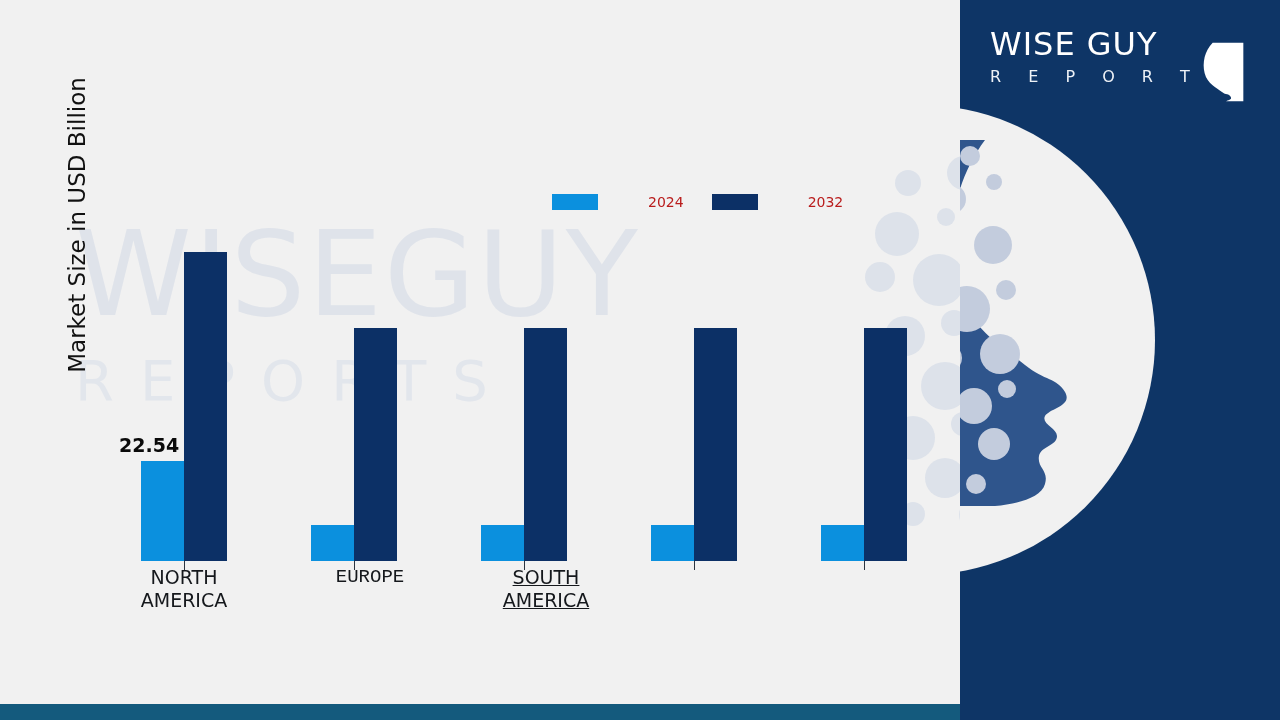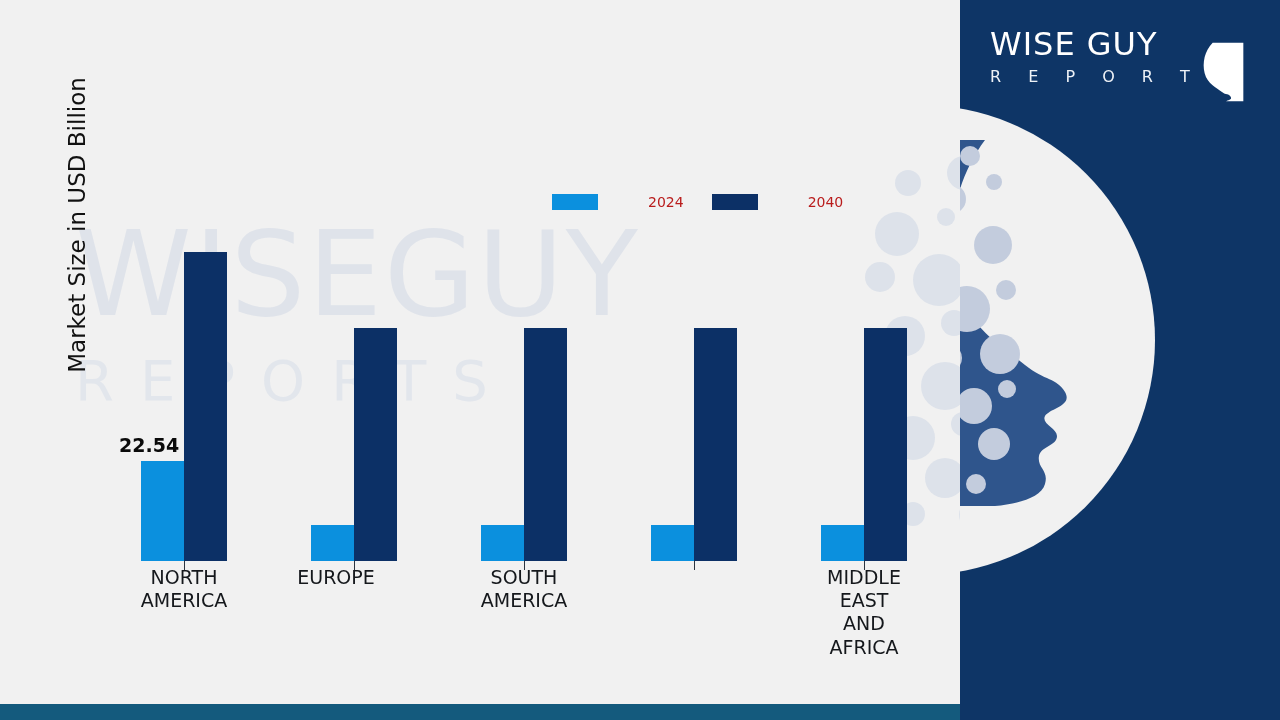--- a/index.html
+++ b/index.html
@@ -282,47 +282,46 @@
     </div>
 
 
   <div class="legend">
     <div class="legend-item">
       <span class="legend-swatch" style="background:#0b90de"></span>
       <span class="legend-label">2024</span>
     </div>
     <div class="legend-item">
       <span class="legend-swatch" style="background:#0c3066"></span>
-      <span class="legend-label">2040</span>
+      <span class="legend-label">2032</span>
     </div>
   </div>
 
   <div class="y-axis-label">Market Size in USD Billion</div>
 
   <div class="plot" id="plot">
       <div class="bar y2024" style="left: 141px; width: 43px; height: 100px;"></div>
       <div class="bar-value" style="left: 119px; top: 434px;">22.54</div>
       <div class="bar y2032" style="left: 184px; width: 43px; height: 309px;"></div>
       <div class="tick" style="left: 184px;"></div>
       <div class="cat-label" style="left: 94px; width: 180px;">NORTH<br>AMERICA</div>
       <div class="bar y2024" style="left: 311px; width: 43px; height: 36px;"></div>
       <div class="bar y2032" style="left: 354px; width: 43px; height: 233px;"></div>
       <div class="tick" style="left: 354px;"></div>
-      <div class="cat-label" style="left: 246px; width: 180px;">EUROPE</div>
+      <div class="cat-label" style="left: 280px; width: 180px; font-family: Liberation Mono, monospace;">EUROPE</div>
       <div class="bar y2024" style="left: 481px; width: 43px; height: 36px;"></div>
       <div class="bar y2032" style="left: 524px; width: 43px; height: 233px;"></div>
       <div class="tick" style="left: 524px;"></div>
-      <div class="cat-label" style="left: 434px; width: 180px;">SOUTH<br>AMERICA</div>
+      <div class="cat-label" style="left: 456px; width: 180px; text-decoration: underline;">SOUTH<br>AMERICA</div>
       <div class="bar y2024" style="left: 651px; width: 43px; height: 36px;"></div>
       <div class="bar y2032" style="left: 694px; width: 43px; height: 233px;"></div>
       <div class="tick" style="left: 694px;"></div>
       <div class="bar y2024" style="left: 821px; width: 43px; height: 36px;"></div>
       <div class="bar y2032" style="left: 864px; width: 43px; height: 233px;"></div>
       <div class="tick" style="left: 864px;"></div>
-      <div class="cat-label" style="left: 774px; width: 180px;">MIDDLE<br>EAST<br>AND<br>AFRICA</div>
     </div>
 
   <div class="bottom-strip"></div>
 
   <div class="right-panel">
     <div class="panel-arc"></div>
     <svg class="panel-face" viewBox="0 0 230 370" xmlns="http://www.w3.org/2000/svg">
       <path fill="#2f558c" d="M40 0 C 10 40, 0 95, 10 140 C 20 185, 55 205, 80 225 C 100 241, 112 238, 120 252
         C 128 266, 105 268, 100 276 C 96 284, 112 288, 112 296 C 112 306, 96 306, 94 316
         C 92 328, 104 330, 100 344 C 96 358, 72 364, 50 366 L 0 366 L 0 0 Z"></path>

